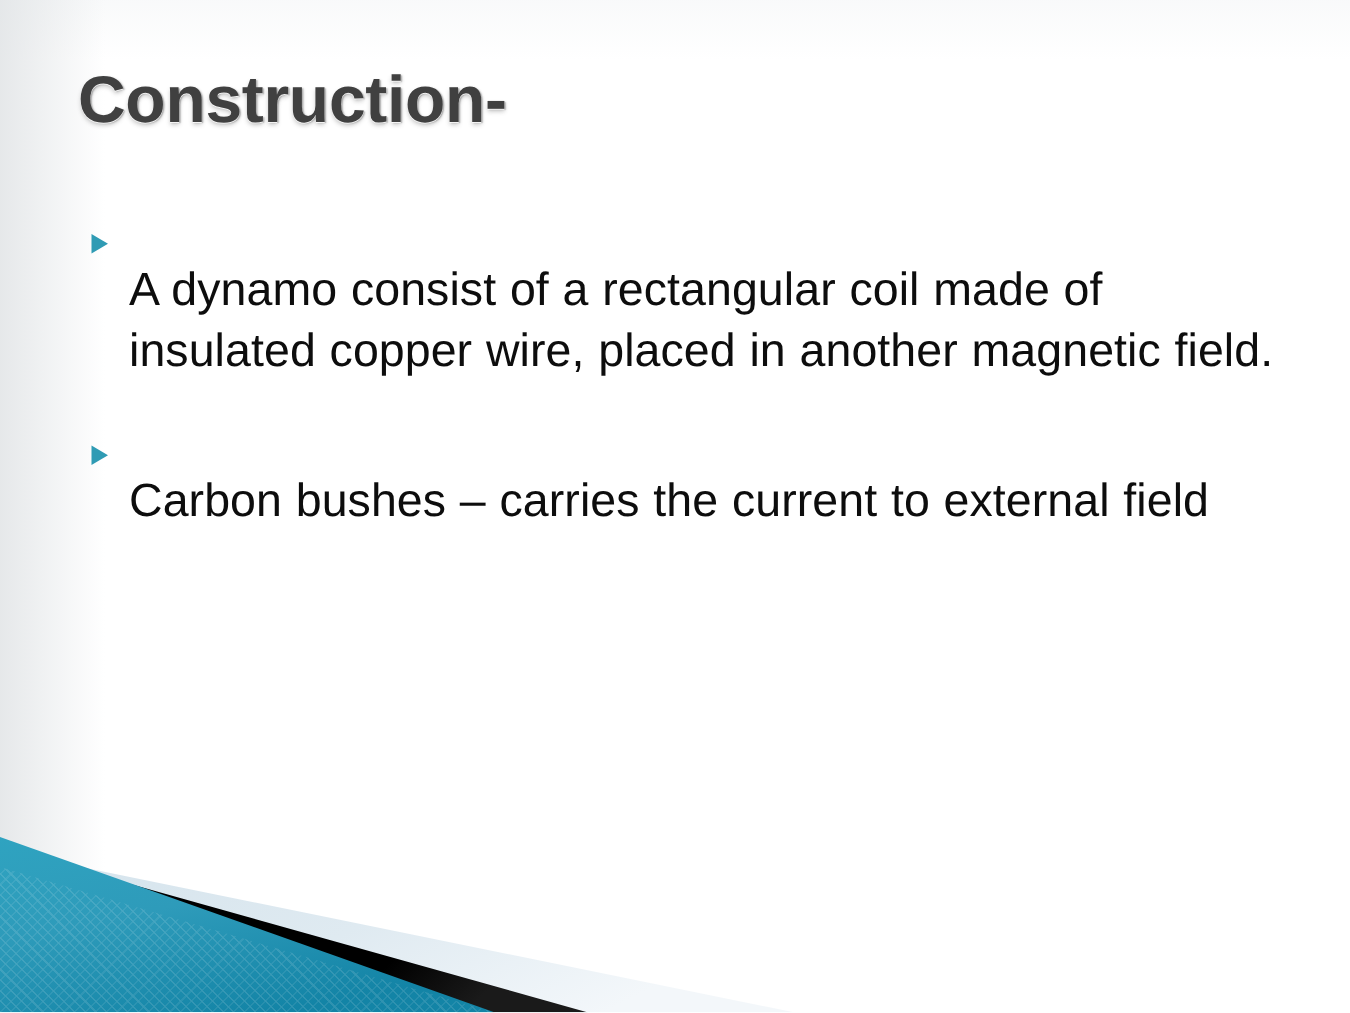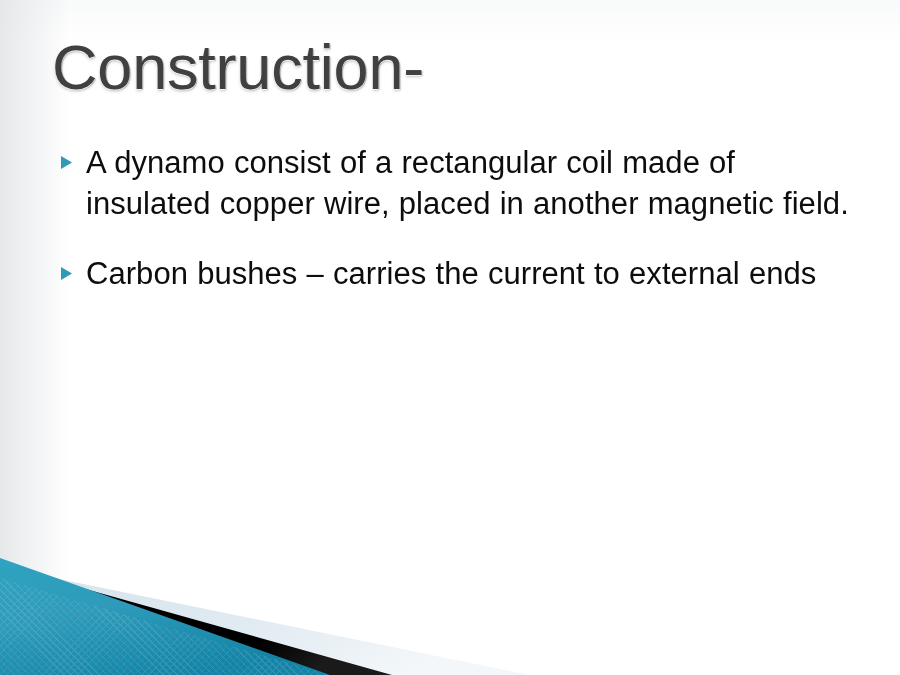--- a/index.html
+++ b/index.html
@@ -31,22 +31,22 @@
   
   #title-block {
     position: absolute;
     left: 52px;
     top: 34px;
     width: 800px;
     height: 72px;
   }
   #slide-title {
     margin: 0;
-    font-size: 63px;
-    font-weight: normal;
+    font-size: 44px;
+    font-weight: bold;
     letter-spacing: -0.2px;
     line-height: 66px;
     color: #404040;
     white-space: pre;
     text-shadow:
       0 1px 0 rgba(255,255,255,0.85),
       1px 1px 1px rgba(120,120,120,0.55),
       0 2px 3px rgba(90,90,90,0.30);
   }
 
@@ -72,20 +72,21 @@
   }
   .bullet-marker svg { display: block; }
 
   .bullet-text {
     flex: 1 1 auto;
     font-size: 31px;
     line-height: 41px;
     color: #0d0d0d;
     letter-spacing: 0.05px;
     word-spacing: 0.5px;
+    margin-top: 30px;
   }
 
   
   #corner-decoration {
     position: absolute;
     left: 0;
     bottom: 0;
     width: 900px;
     height: 130px;
   }
@@ -127,21 +128,21 @@
       <span class="bullet-text">A dynamo consist of a rectangular coil made of insulated copper wire, placed in another magnetic field.</span>
     </div>
 
 
     <div class="bullet-row">
       <span class="bullet-marker">
         <svg width="13" height="15" viewBox="0 0 13 15" aria-hidden="true">
           <polygon points="1,1 12,7.5 1,14" fill="#2F9BB4"></polygon>
         </svg>
       </span>
-      <span class="bullet-text">Carbon bushes – carries the current to external ends</span>
+      <span class="bullet-text">Carbon bushes – carries the current to external field</span>
     </div>
 
   </div>
 
   <div id="corner-decoration">
     <svg viewBox="0 0 900 130" preserveAspectRatio="none" aria-hidden="true">
       <defs>
         <linearGradient id="tealGrad" x1="0" y1="0" x2="0.55" y2="1">
           <stop offset="0%" stop-color="#2FA3C0"></stop>
           <stop offset="45%" stop-color="#2E9BBA"></stop>

